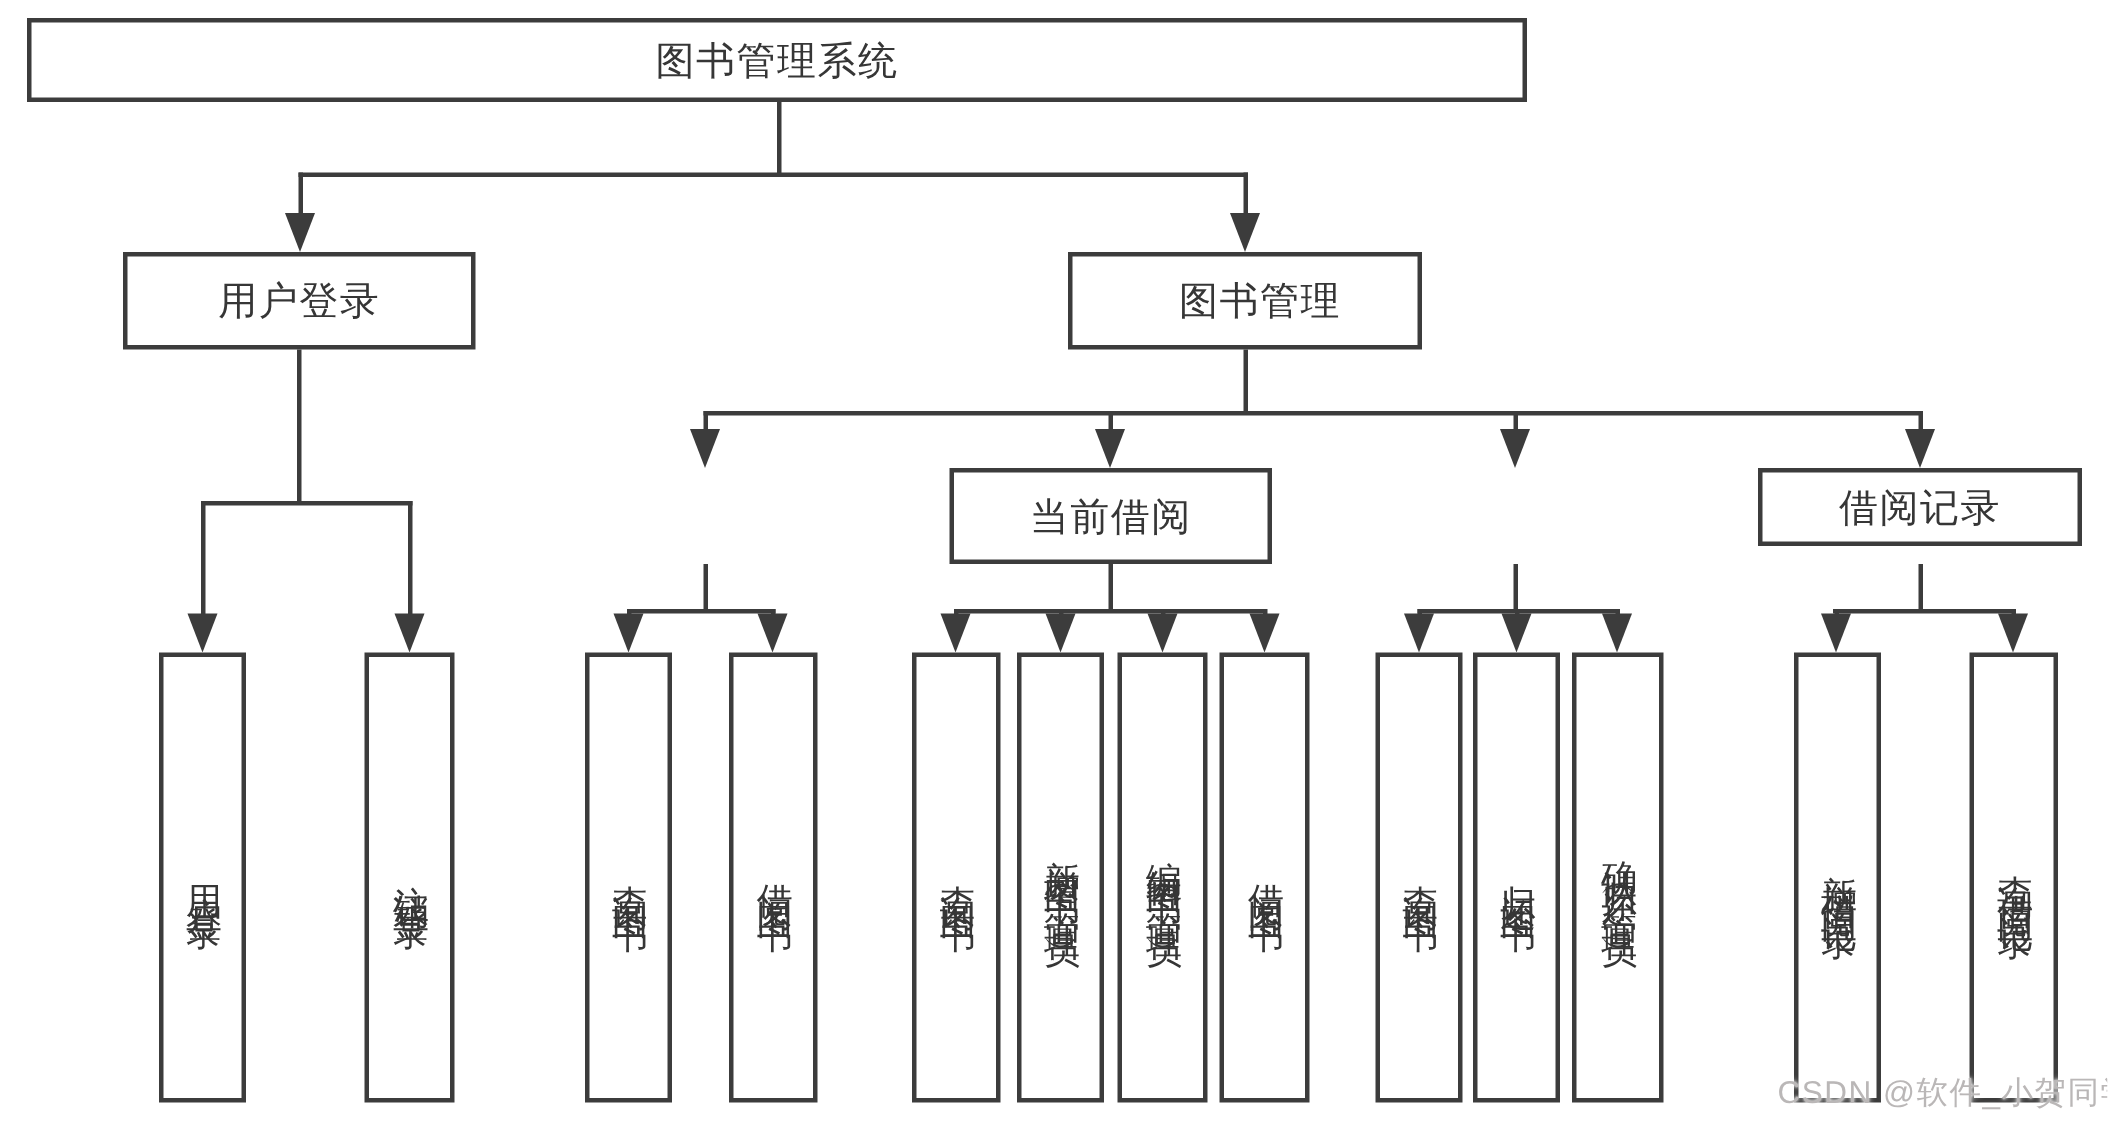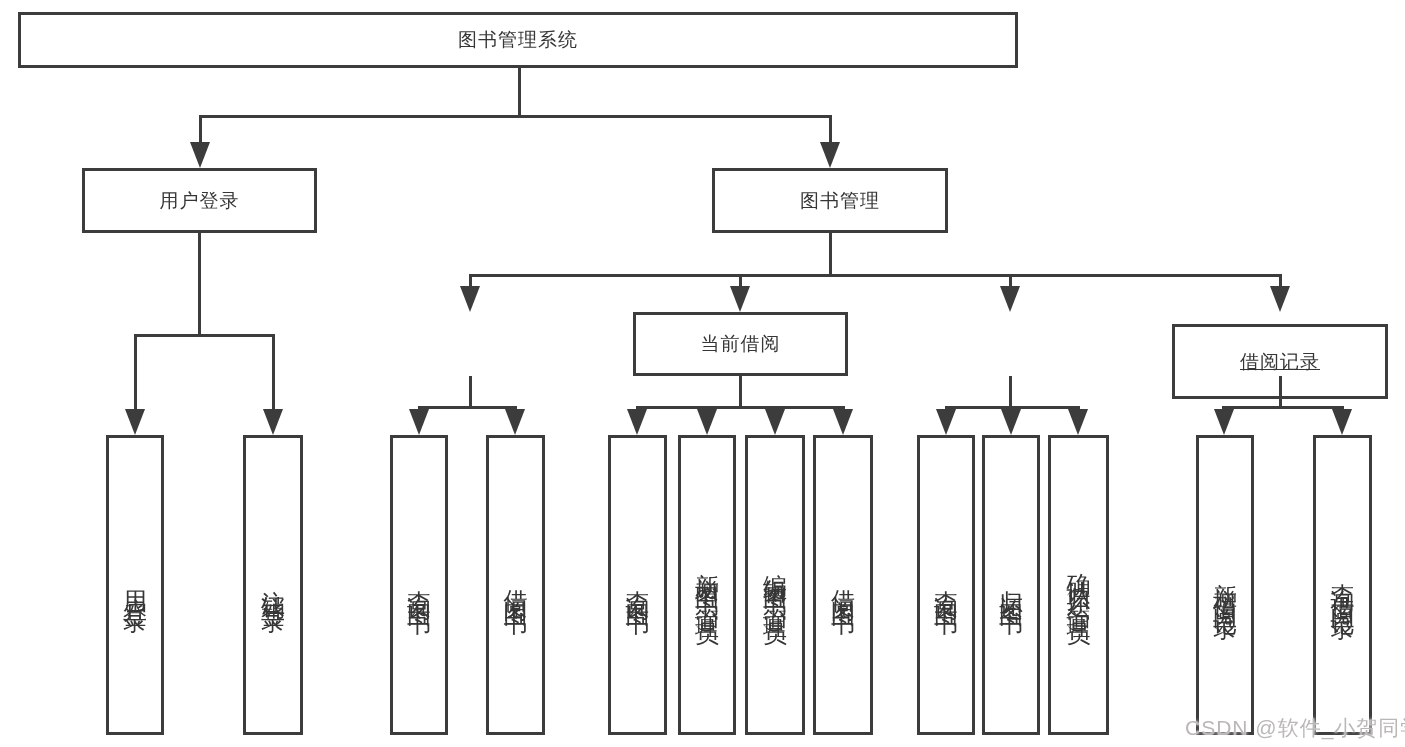--- a/index.html
+++ b/index.html
@@ -20,21 +20,21 @@
     position:absolute;
     box-sizing:border-box;
     border:3px solid var(--line);
     background:#fff;
     display:flex;
     align-items:center;
     justify-content:center;
     color:var(--text);
   }
   .box .lbl{
-    font-size:19px;
+    font-size:26px;
     letter-spacing:1px;
     white-space:nowrap;
   }
   .box.vert .lbl{
     writing-mode:vertical-rl;
     text-orientation:mixed;
     font-size:24px;
     letter-spacing:7px;
     line-height:1;
     white-space:normal;
@@ -95,21 +95,21 @@
   <div class="vline" style="left:739px;top:274px;height:16px;"></div>
   <div class="arrow" style="left:730px;top:286px;"></div>
   <div class="vline" style="left:1009px;top:274px;height:16px;"></div>
   <div class="arrow" style="left:1000px;top:286px;"></div>
   <div class="vline" style="left:1279px;top:274px;height:16px;"></div>
   <div class="arrow" style="left:1270px;top:286px;"></div>
 
   <div class="box" style="left:633px;top:312px;width:215px;height:64px;">
     <span class="lbl">当前借阅</span>
   </div>
-  <div class="box" style="left:1172px;top:324px;width:216px;height:75px;text-decoration:underline;">
+  <div class="box" style="left:1172px;top:312px;width:216px;height:52px;">
     <span class="lbl">借阅记录</span>
   </div>
 
   <div class="vline" style="left:469px;top:376px;height:32px;"></div>
   <div class="hline" style="left:418px;top:406px;width:99px;"></div>
   <div class="vline" style="left:418px;top:406px;height:10px;"></div>
   <div class="arrow" style="left:409px;top:409px;"></div>
   <div class="vline" style="left:514px;top:406px;height:10px;"></div>
   <div class="arrow" style="left:505px;top:409px;"></div>
 

